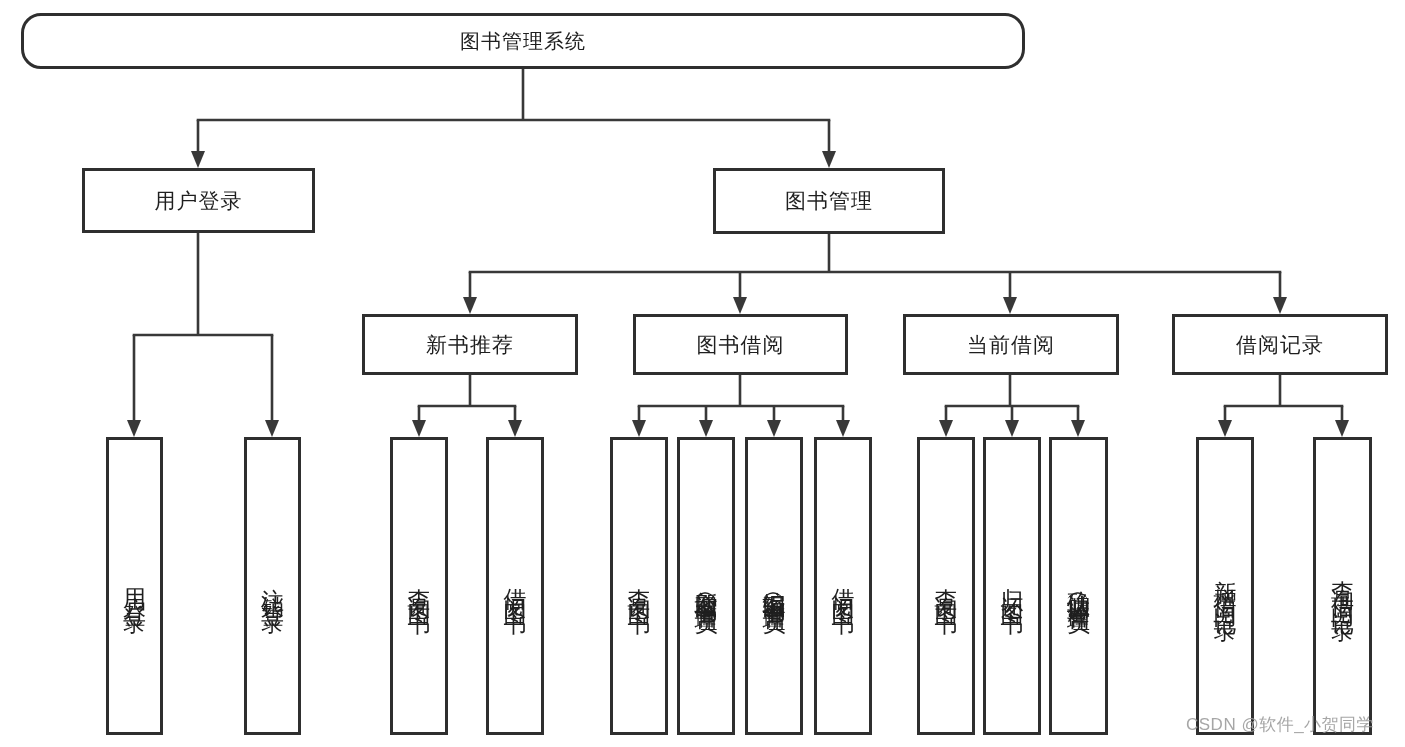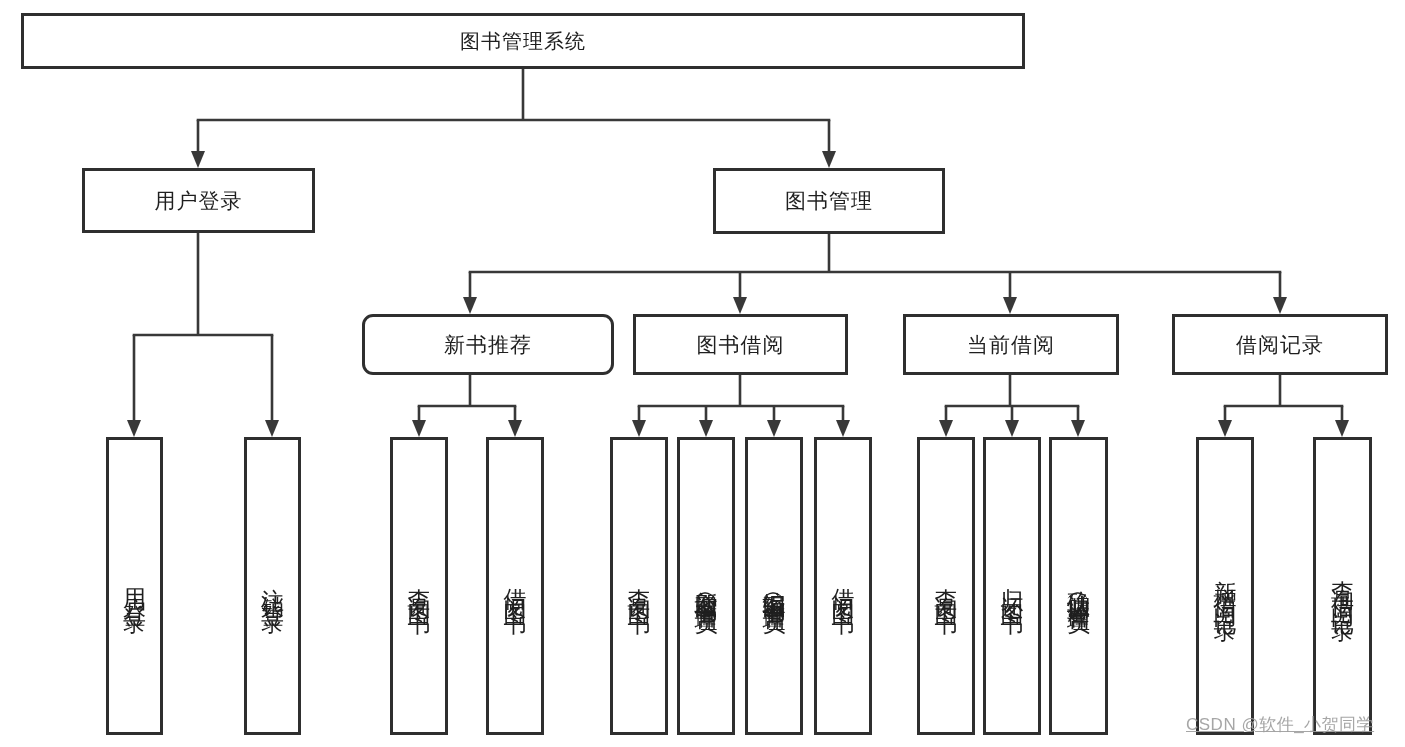--- a/index.html
+++ b/index.html
@@ -65,21 +65,20 @@
     letter-spacing: 3px;
   }
   .watermark {
     position: absolute;
     left: 1186px;
     top: 713px;
     font-size: 17px;
     color: rgba(158, 158, 158, 0.92);
     letter-spacing: 0.5px;
     white-space: nowrap;
-    text-decoration: underline;
   }
 </style>
 </head>
 <body>
 
 <div class="canvas">
 
   <svg class="connector-layer" viewBox="0 0 1405 747" xmlns="http://www.w3.org/2000/svg">
 
     <g>
@@ -149,32 +148,32 @@
     <g>
       <line x1="1280" y1="375" x2="1280" y2="407"></line>
       <line x1="1223.7" y1="406" x2="1343.3" y2="406"></line>
       <line x1="1225" y1="406" x2="1225" y2="421"></line>
       <polygon points="1218,420 1232,420 1225,437"></polygon>
       <line x1="1342" y1="406" x2="1342" y2="421"></line>
       <polygon points="1335,420 1349,420 1342,437"></polygon>
     </g>
   </svg>
 
-  <div class="hbox root-box" style="left:21px; top:13px; width:1004px; height:56px;">
+  <div class="hbox root-box" style="left:21px; top:13px; width:1004px; height:56px;border-radius:20px;">
     <span>图书管理系统</span>
   </div>
 
   <div class="hbox" style="left:82px; top:168px; width:233px; height:65px;">
     <span>用户登录</span>
   </div>
   <div class="hbox" style="left:713px; top:168px; width:232px; height:66px;">
     <span>图书管理</span>
   </div>
 
-  <div class="hbox" style="left:362px; top:314px; width:252px; height:61px;border-radius:11px;">
+  <div class="hbox" style="left:362px; top:314px; width:216px; height:61px;">
     <span>新书推荐</span>
   </div>
   <div class="hbox" style="left:633px; top:314px; width:215px; height:61px;">
     <span>图书借阅</span>
   </div>
   <div class="hbox" style="left:903px; top:314px; width:216px; height:61px;">
     <span>当前借阅</span>
   </div>
   <div class="hbox" style="left:1172px; top:314px; width:216px; height:61px;">
     <span>借阅记录</span>

